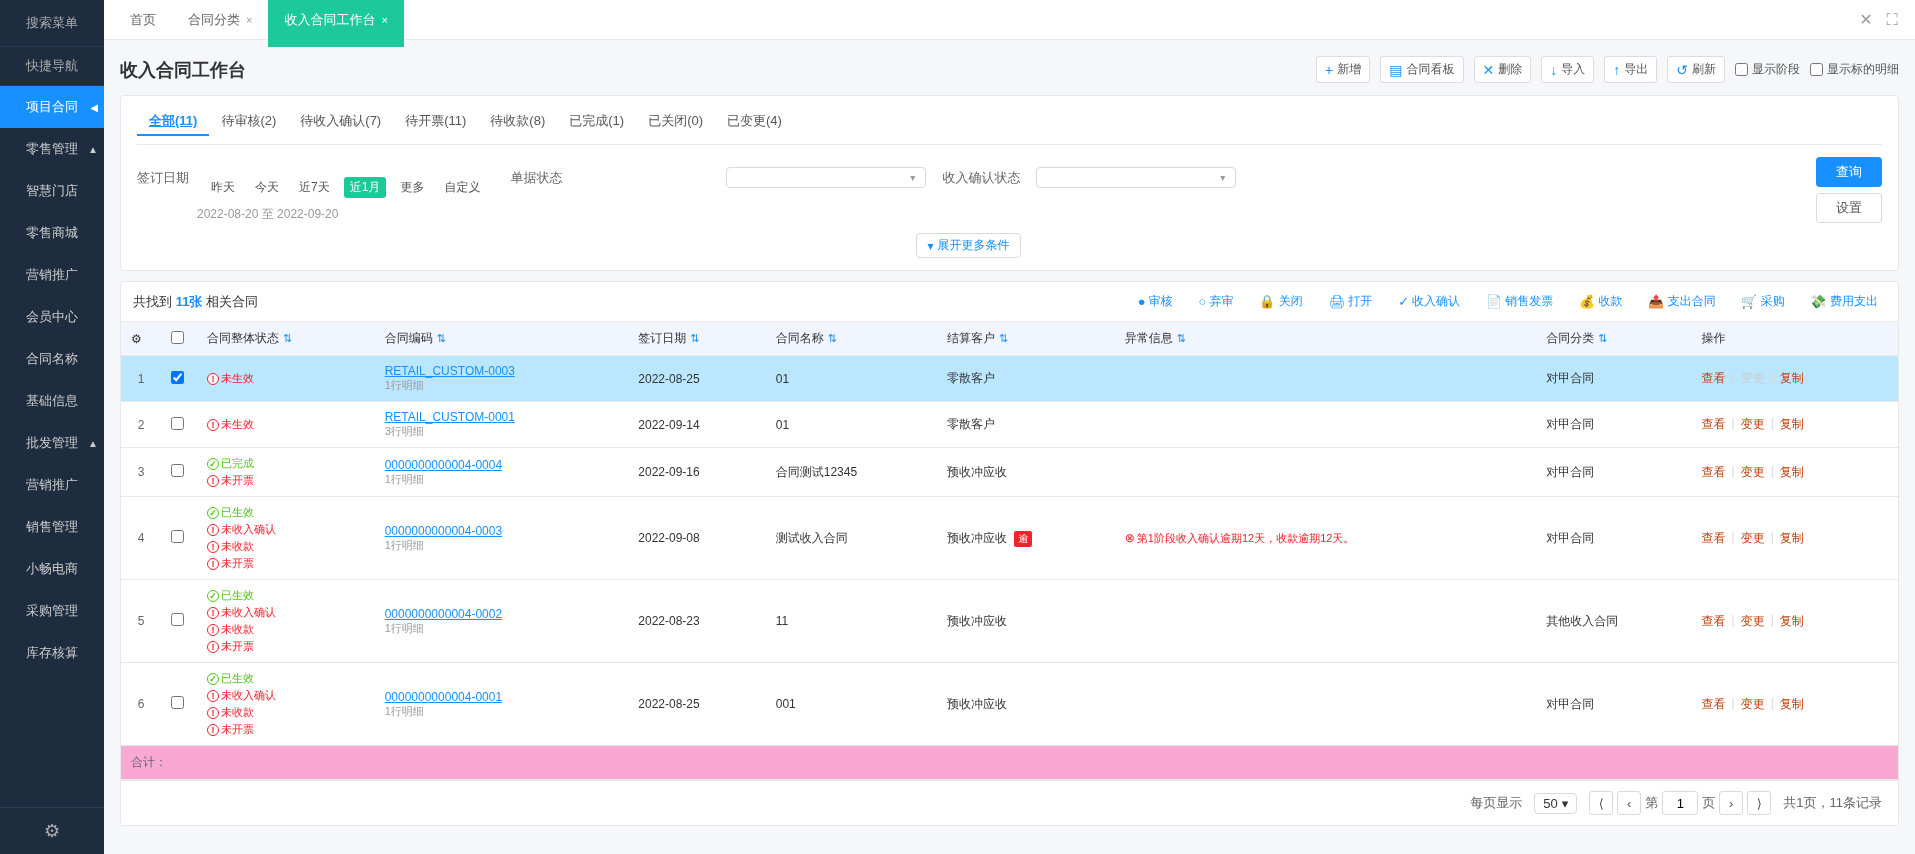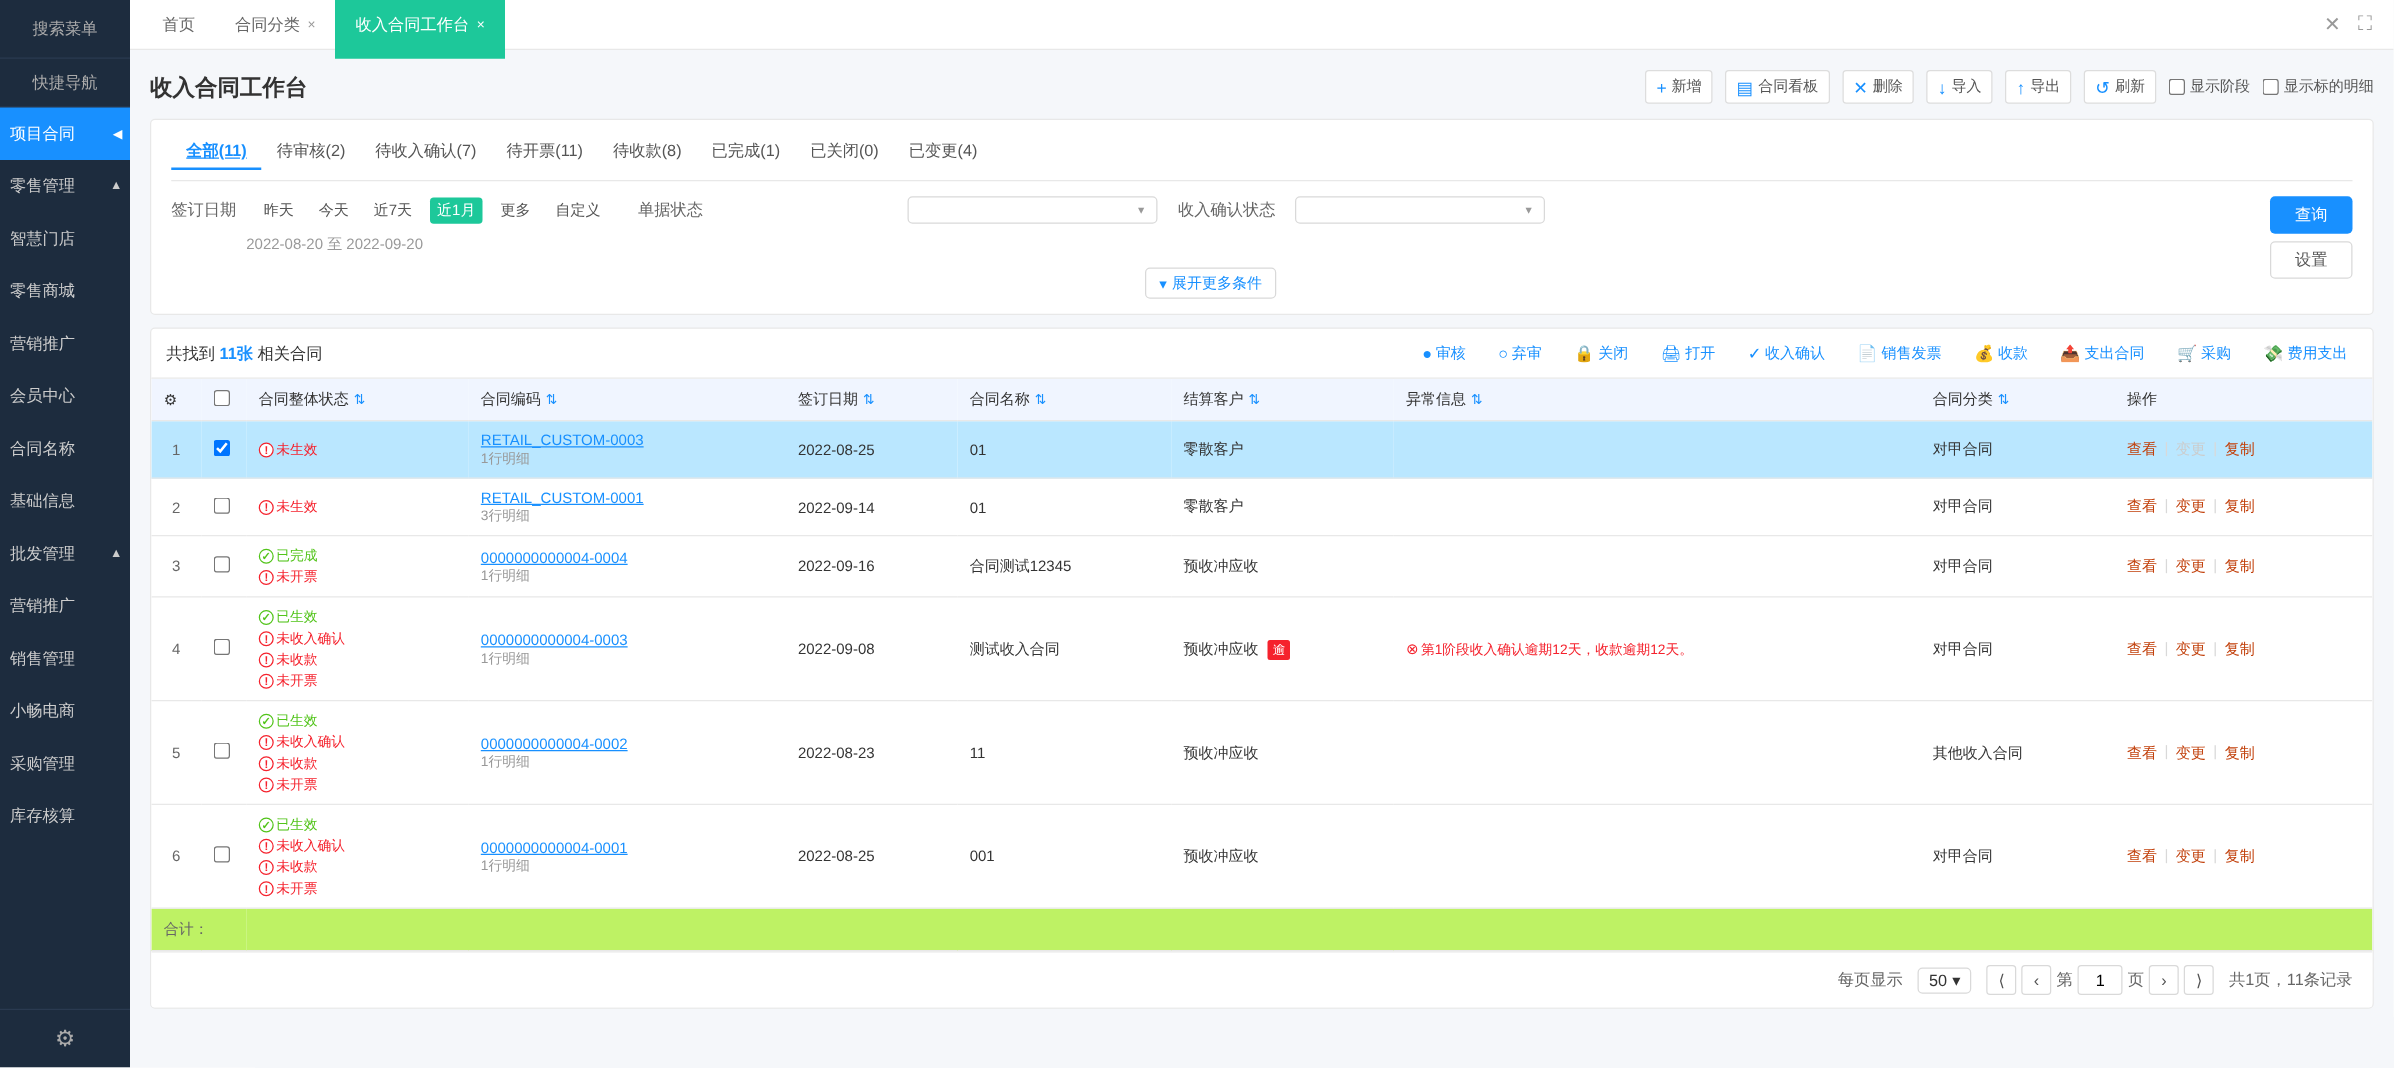--- a/index.html
+++ b/index.html
@@ -4,21 +4,21 @@
   <style>
     * { box-sizing: border-box; margin: 0; padding: 0; }
     body { font-family: "Microsoft YaHei", "PingFang SC", Arial, sans-serif; font-size: 13px; background: #f0f2f5; color: #333; }
     
     .app-container { display: flex; height: 854px; width: 1915px; overflow: hidden; }
     
     
     .sidebar { width: 104px; background: #1d2c3e; display: flex; flex-direction: column; color: #ccc; flex-shrink: 0; }
     .sidebar-search { padding: 14px 8px; color: #aaa; font-size: 13px; cursor: pointer; text-align: center; border-bottom: 1px solid #2a3a50; }
     .sidebar-quick-nav { padding: 10px 8px; font-size: 13px; text-align: center; color: #aaa; border-bottom: 1px solid #2a3a50; }
-    .sidebar-item { padding: 12px 8px; font-size: 13px; color: #ccc; cursor: pointer; position: relative; }
+    .sidebar-item { padding: 12px 8px; text-align: center; font-size: 13px; color: #ccc; cursor: pointer; position: relative; }
     .sidebar-item.active { background: #1890ff; color: #fff; }
     .sidebar-item-arrow { position: absolute; right: 6px; top: 50%; transform: translateY(-50%); font-size: 10px; }
     .sidebar-bottom { margin-top: auto; padding: 12px 8px; text-align: center; cursor: pointer; border-top: 1px solid #2a3a50; }
     .sidebar-bottom .gear-icon { font-size: 18px; color: #aaa; }
 
     
     .main-content { flex: 1; display: flex; flex-direction: column; overflow: hidden; background: #fff; }
     
     
     .tab-bar { display: flex; align-items: center; background: #fff; border-bottom: 1px solid #e8e8e8; padding: 0 10px; height: 40px; }
@@ -46,21 +46,21 @@
     
     
     .status-tabs { display: flex; align-items: center; gap: 0; margin-bottom: 12px; border-bottom: 1px solid #e8e8e8; padding-bottom: 8px; }
     .status-tab { padding: 4px 12px; font-size: 13px; color: #555; cursor: pointer; border-bottom: 2px solid transparent; }
     .status-tab.active { color: #1890ff; border-bottom: 2px solid #1890ff; font-weight: bold; text-decoration: underline; }
 
     
     .filter-row { display: flex; align-items: center; gap: 16px; margin-bottom: 8px; flex-wrap: wrap; }
     .filter-label { font-size: 13px; color: #666; white-space: nowrap; }
     .date-options { display: flex; gap: 8px; align-items: center; }
-    .date-btn { font-size: 12px; color: #555; cursor: pointer; padding: 2px 6px; border-radius: 3px; }
+    .date-btn { font-size: 12px; color: #555; cursor: pointer; padding: 2px 6px; border-radius: 3px; margin-top: 20px; }
     .date-btn.active { background: #1dc89a; color: #fff; border-radius: 3px; }
     .filter-select { display: flex; align-items: center; gap: 4px; border: 1px solid #d9d9d9; border-radius: 4px; padding: 4px 10px; font-size: 13px; color: #555; cursor: pointer; background: #fff; min-width: 180px; }
     .filter-select-arrow { color: #999; font-size: 10px; }
     .filter-date-range { font-size: 12px; color: #999; }
     .expand-more { display: flex; align-items: center; gap: 4px; color: #1890ff; font-size: 12px; cursor: pointer; border: 1px solid #d9d9d9; border-radius: 4px; padding: 3px 10px; background: #fff; }
     .query-btn { background: #1890ff; color: #fff; border: none; padding: 6px 20px; border-radius: 4px; cursor: pointer; font-size: 13px; }
     .setting-btn { background: #fff; color: #555; border: 1px solid #d9d9d9; padding: 5px 16px; border-radius: 4px; cursor: pointer; font-size: 13px; }
     .filter-actions-col { display: flex; flex-direction: column; gap: 6px; margin-left: auto; }
 
     
@@ -97,21 +97,21 @@
     
     .table-footer { display: flex; align-items: center; justify-content: flex-end; gap: 12px; padding: 10px 16px; border-top: 1px solid #e8e8e8; background: #fff; }
     .footer-label { font-size: 13px; color: #666; }
     .page-size-select { display: flex; align-items: center; gap: 4px; border: 1px solid #d9d9d9; border-radius: 4px; padding: 2px 8px; font-size: 13px; cursor: pointer; }
     .pagination { display: flex; align-items: center; gap: 4px; }
     .page-btn { width: 24px; height: 24px; display: flex; align-items: center; justify-content: center; border: 1px solid #d9d9d9; border-radius: 3px; cursor: pointer; font-size: 13px; color: #555; }
     .page-input { width: 36px; height: 24px; border: 1px solid #d9d9d9; border-radius: 3px; text-align: center; font-size: 13px; }
     .total-text { font-size: 13px; color: #666; }
 
     
-    .summary-row td { background: #bef264; font-size: 12px; color: #666; }
+    .summary-row td { background: #f9a8d4; font-size: 12px; color: #666; }
 
     .col-sort { cursor: pointer; color: #1890ff; font-size: 11px; }
     
     .th-content { display: flex; align-items: center; gap: 4px; }
     
     .scrollbar-container { overflow-x: auto; }
   </style>
 </head>
 <body>
 

